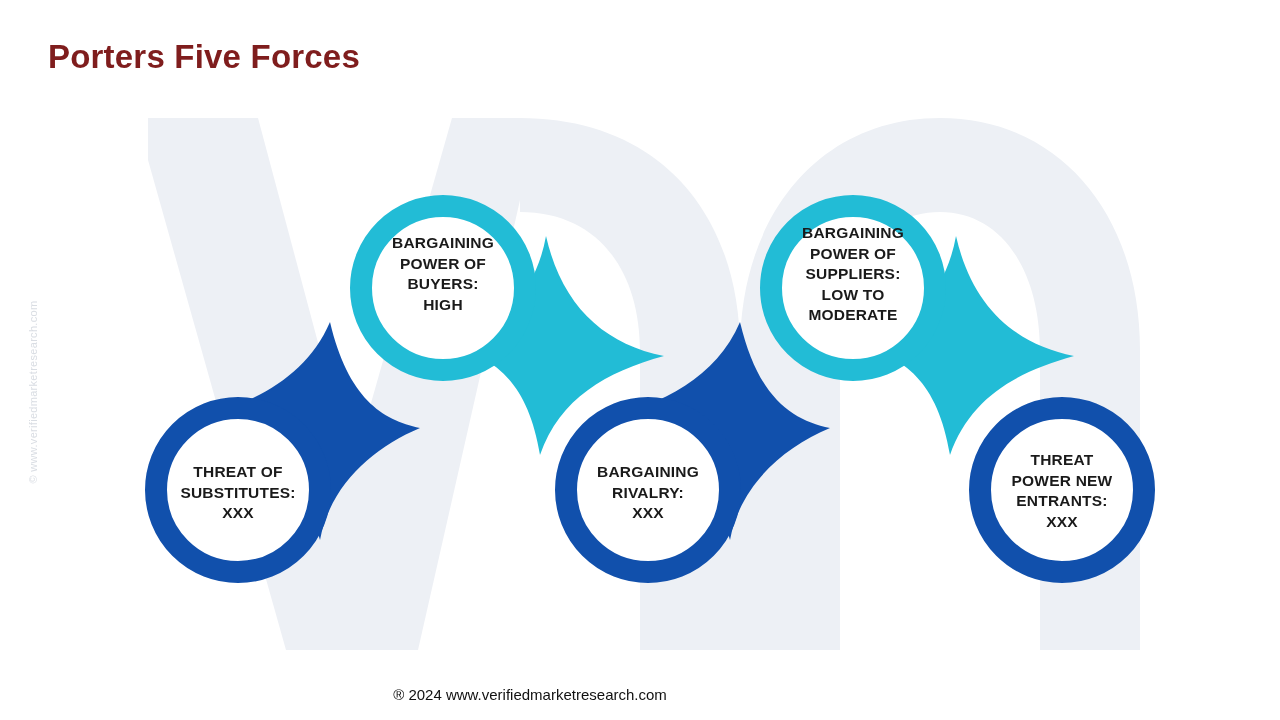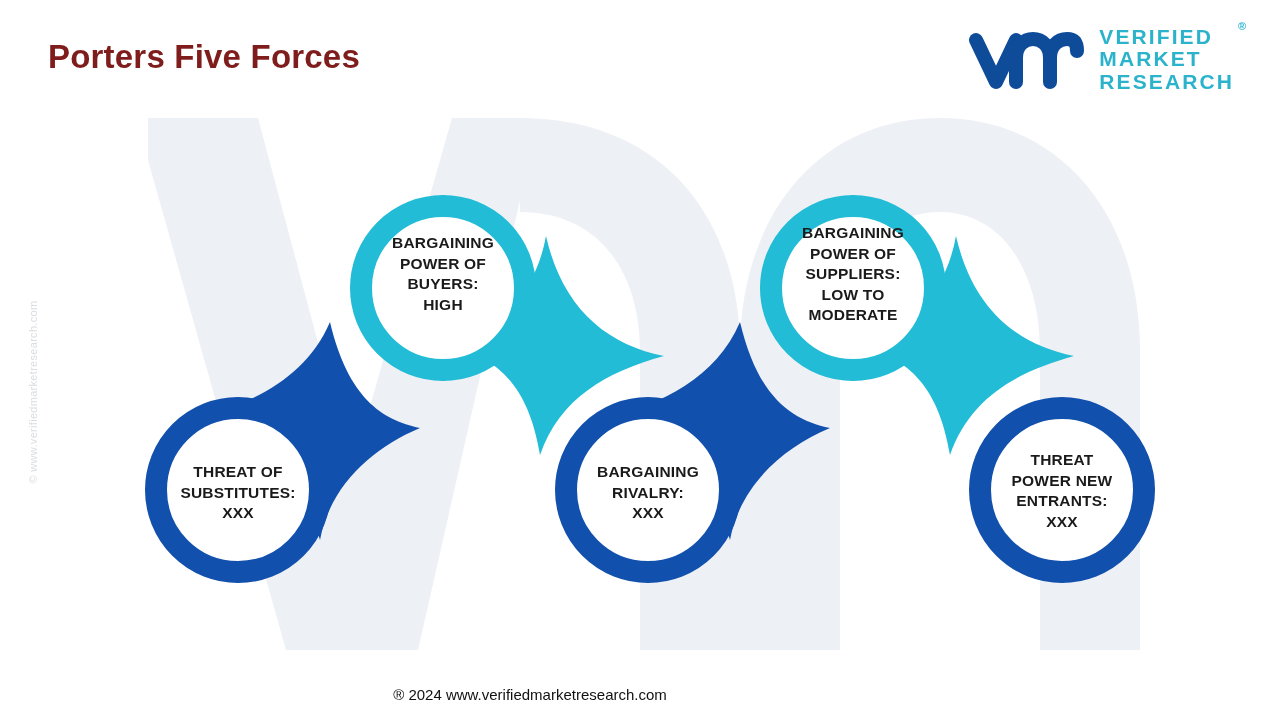--- a/index.html
+++ b/index.html
@@ -138,37 +138,20 @@
              L1140 650 L1040 650 L1040 352 C1040 268 1000 212 940 212
              C878 212 840 268 840 352 L840 650 L740 650 Z"></path>
   </g>
 </svg>
 
 <div id="side-watermark">© www.verifiedmarketresearch.com</div>
 
 <div id="header">
   <div id="page-title">Porters Five Forces</div>
 
-  <div id="logo">
-    <svg id="logo-mark" width="118" height="64" viewBox="0 0 118 64" aria-hidden="true">
-      <g fill="none" stroke="#0E4C9A" stroke-width="14" stroke-linecap="round" stroke-linejoin="round">
-
-        <path d="M9 13 L29 55 L49 13"></path>
-
-        <path d="M49 55 L49 31 C49 19 57 12 66 12 C75 12 83 19 83 31 L83 55"></path>
-        <path d="M83 31 C83 19 91 12 100 12 C108 12 110 17 110 24"></path>
-      </g>
-    </svg>
-    <div id="logo-words">
-      <span class="wline">VERIFIED</span>
-      <span class="wline">MARKET</span>
-      <span class="wline">RESEARCH</span>
-      <span id="logo-reg">®</span>
-    </div>
-  </div>
 </div>
 
 <svg id="diagram" viewBox="0 0 1280 720">
 
   <g>
     <path fill="#1150AC" d="M330 322
              C 348 398, 382 420, 420 428
              C 372 448, 330 486, 320 540
              C 300 470, 262 430, 196 418
              C 252 404, 306 378, 330 322 Z"></path>

